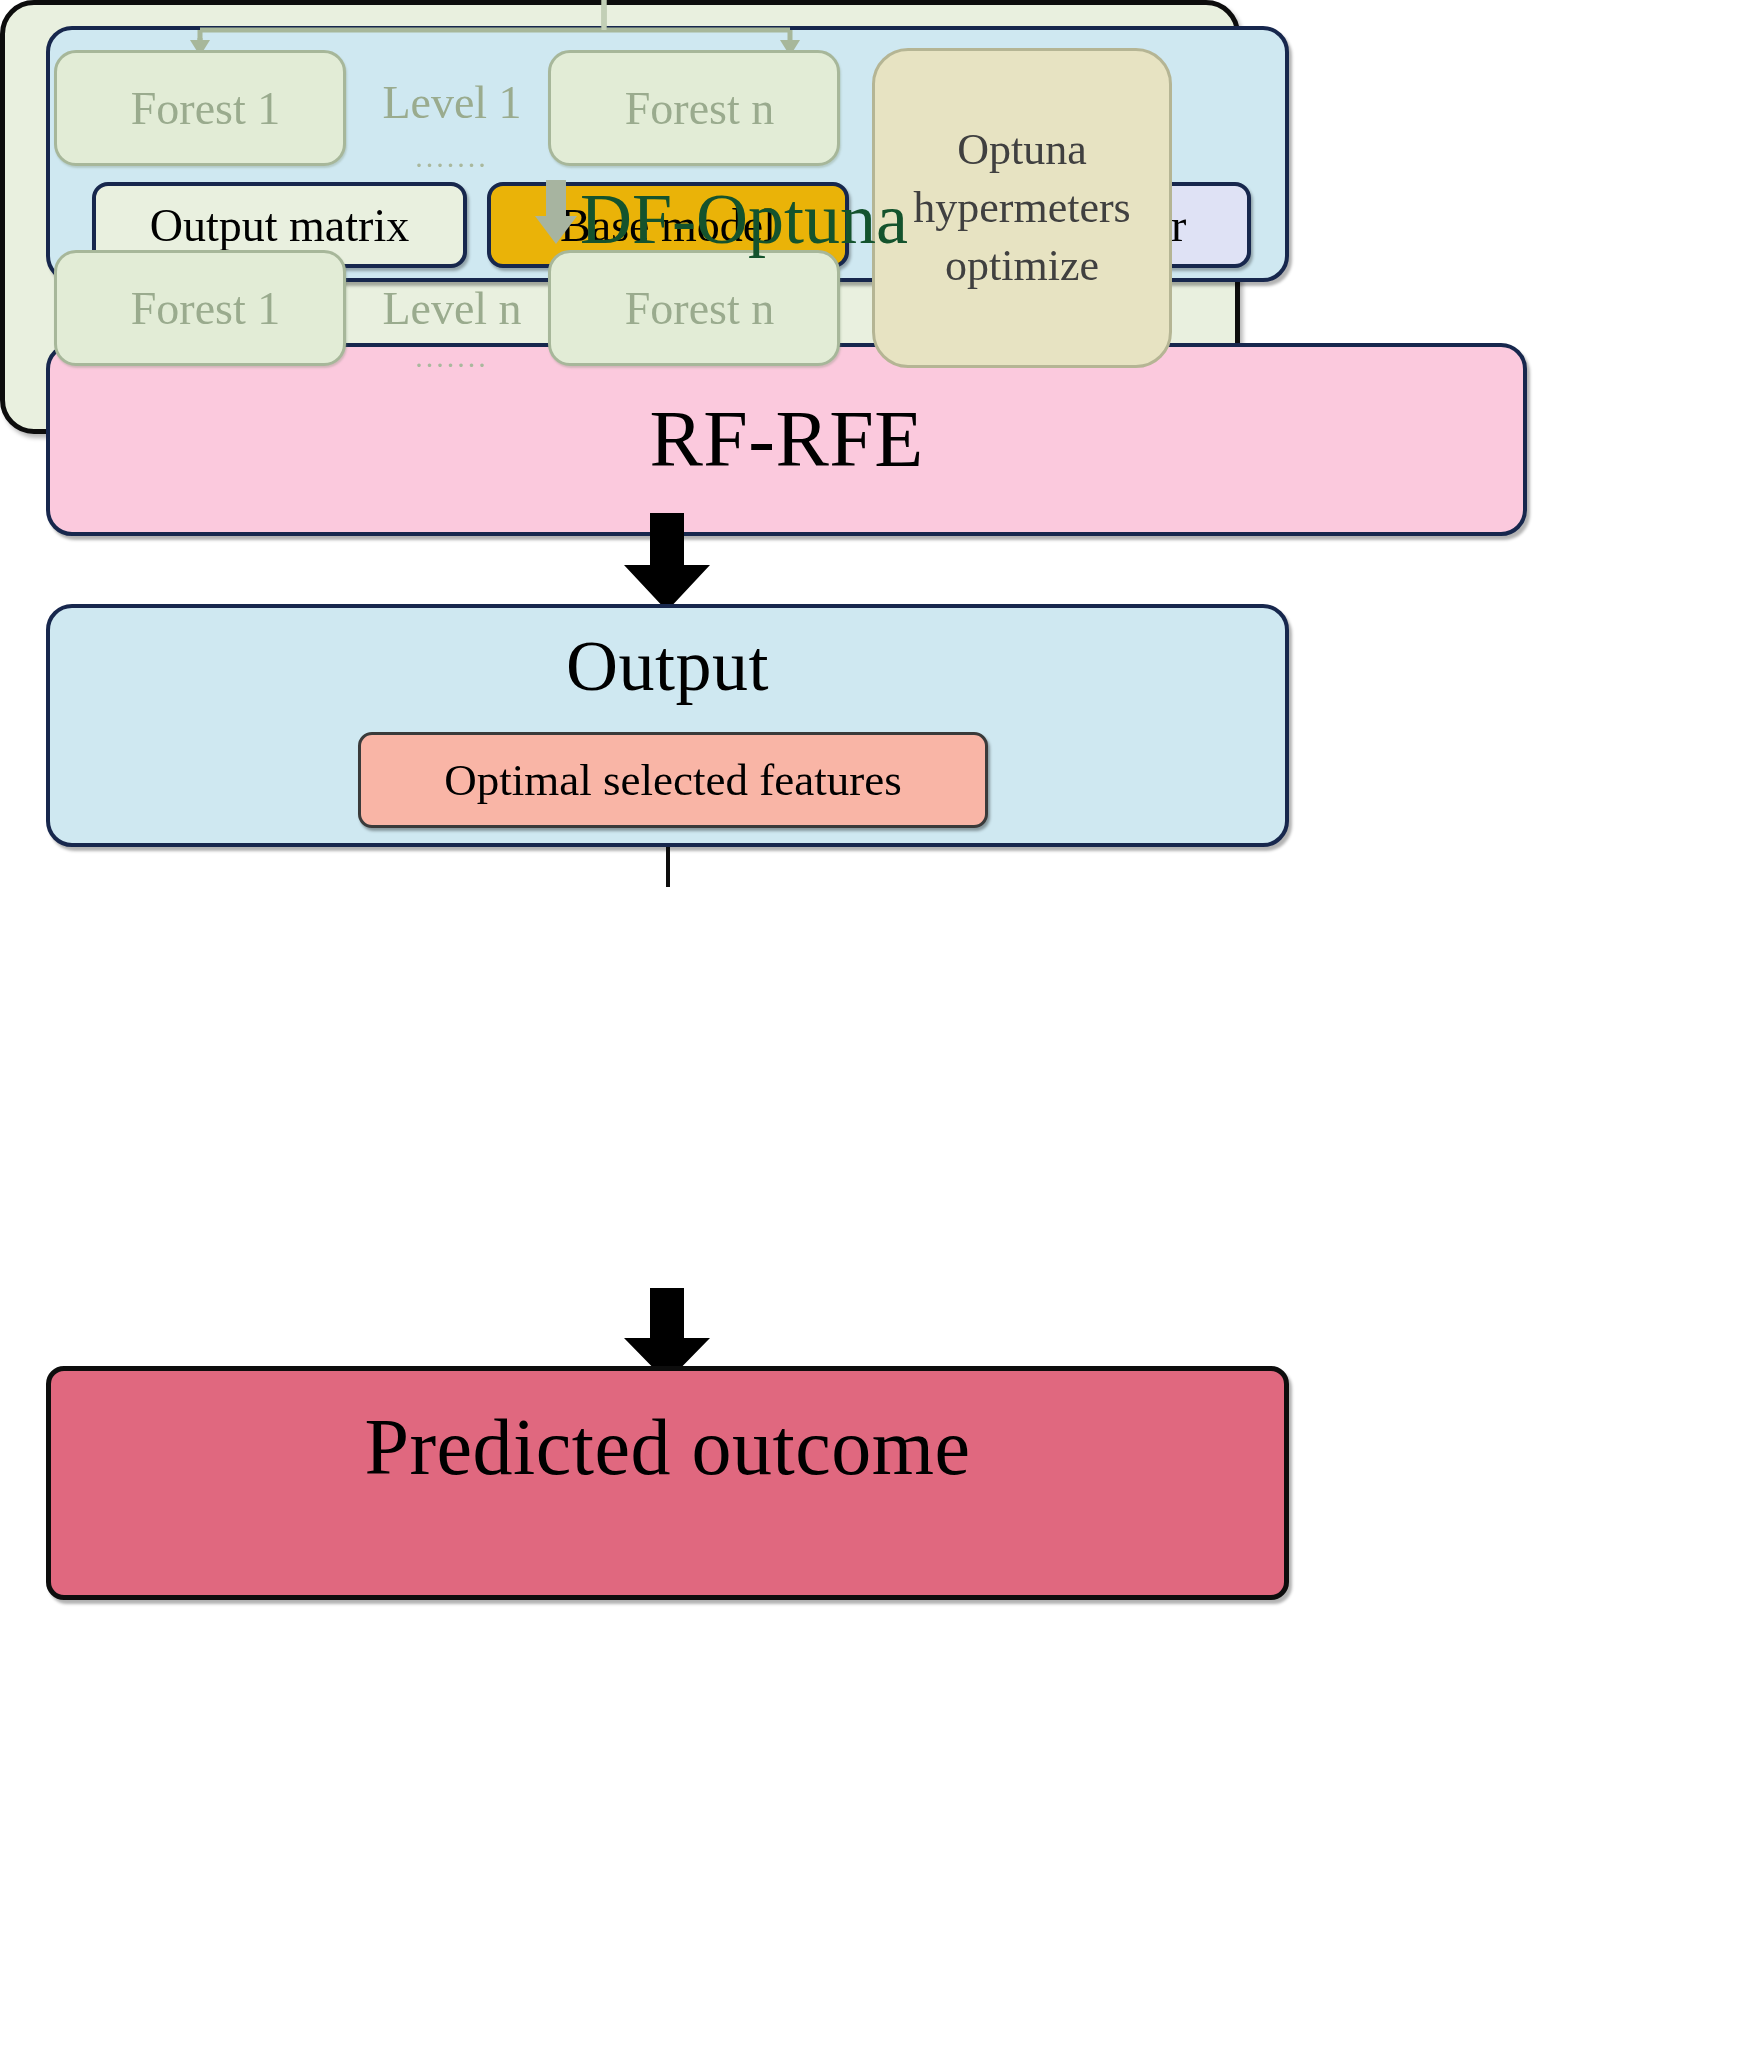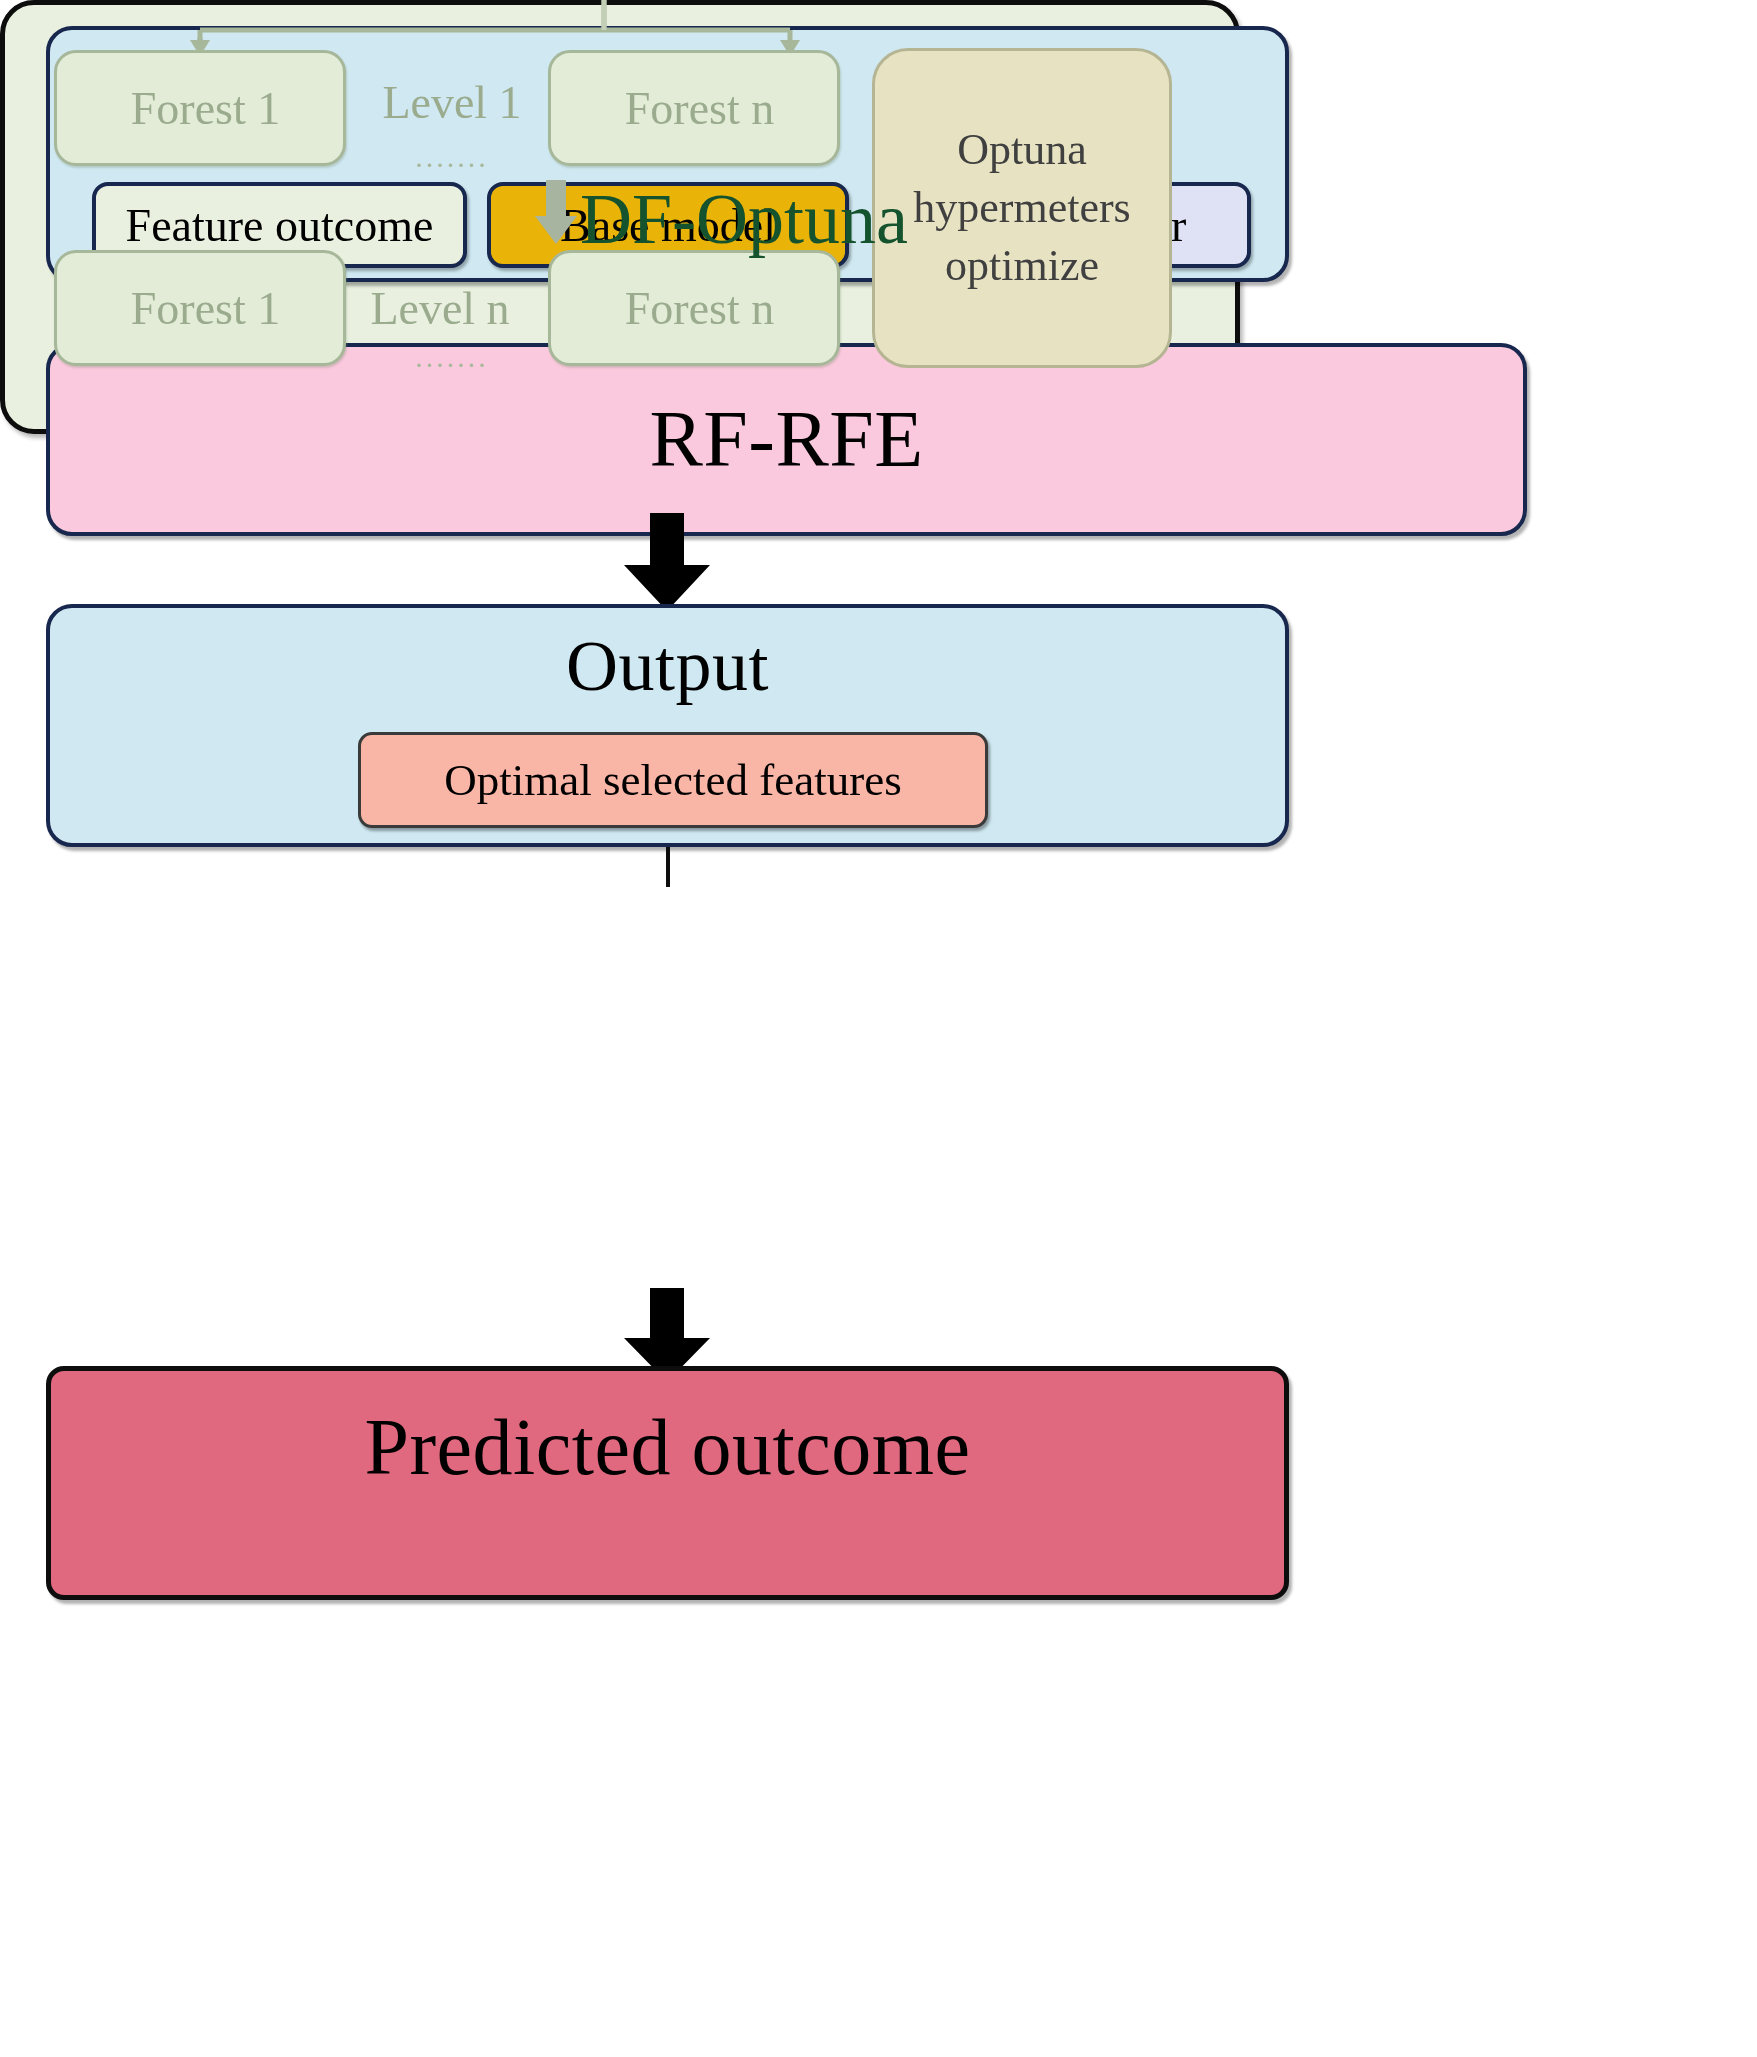--- a/index.html
+++ b/index.html
@@ -140,21 +140,21 @@
   #forest-nb { left: 548px; top: 250px; width: 292px; }
 
   .level-label {
     position: absolute;
     font-size: 46px;
     color: #9aab8e;
     text-align: center;
     width: 200px;
   }
   #level-1 { left: 352px; top: 76px; }
-  #level-n { left: 340px; top: 282px; }
+  #level-n { left: 352px; top: 282px; }
 
   .level-dots {
     position: absolute;
     width: 200px;
     text-align: center;
     font-size: 30px;
     color: #a9b89d;
     letter-spacing: 3px;
   }
   #dots-1 { left: 352px; top: 140px; }
@@ -227,21 +227,21 @@
   }
 </style>
 </head>
 <body>
 
 <div class="canvas">
 
   <div class="panel" id="input-panel">
     <div class="panel-title" id="input-title">Input</div>
 
-    <div class="input-chip" id="chip-feature">Feature outcome</div>
+    <div class="input-chip" id="chip-feature">Output matrix</div>
     <div class="input-chip" id="chip-base">Base model</div>
     <div class="input-chip" id="chip-target">Target vector</div>
   </div>
 
   <svg class="arrow" style="left:228px; top:252px; width:94px; height:100px;" viewBox="0 0 94 100">
     <polygon points="30,0 64,0 64,52 90,52 47,98 4,52 30,52" fill="#000000"></polygon>
   </svg>
   <svg class="arrow" style="left:617px; top:252px; width:94px; height:100px;" viewBox="0 0 94 100">
     <polygon points="30,0 64,0 64,52 90,52 47,98 4,52 30,52" fill="#000000"></polygon>
   </svg>

